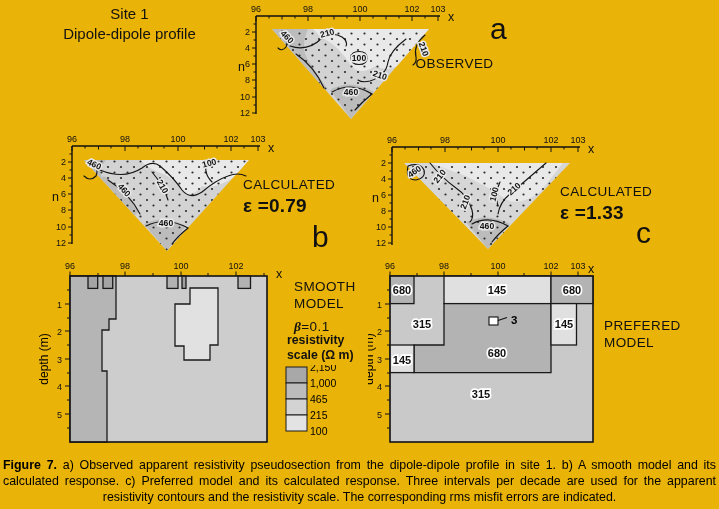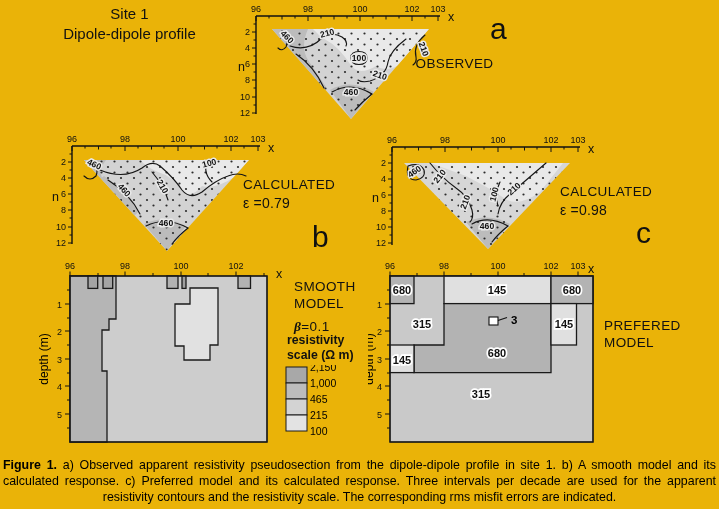--- a/index.html
+++ b/index.html
@@ -11,21 +11,21 @@
   .ticklabel{font-size:9px;fill:#111;}
   .axisletter{font-size:12.5px;fill:#111;}
   .contour{fill:none;stroke:#151515;stroke-width:1.15;stroke-linecap:round;}
   .clabel{font-size:8.6px;font-weight:bold;fill:#111;paint-order:stroke;
           stroke:#e9e9e9;stroke-width:3px;text-anchor:middle;}
   .blocklabel{font-size:11px;font-weight:bold;fill:#111;paint-order:stroke;
           stroke:#ffffff;stroke-width:3.4px;text-anchor:middle;}
   .blk{stroke:#1a1a1a;stroke-width:1.3;}
   .panel-letter{position:absolute;font-size:30px;color:#111;}
   .anno{position:absolute;font-size:13.5px;letter-spacing:.4px;color:#111;line-height:1.3;}
-  .anno .eps{font-size:14px;letter-spacing:.2px;}
+  .anno .eps{font-size:19px;letter-spacing:.2px;font-weight:bold;}
   .sitetitle{position:absolute;left:22px;top:4px;width:215px;text-align:center;
              font-size:15px;line-height:1.35;color:#111;}
   .modeltitle{position:absolute;font-size:13.5px;letter-spacing:.4px;line-height:1.25;color:#111;}
   .beta{font-style:italic;font-weight:bold;font-family:"Liberation Serif", serif;}
   .legendbox{position:absolute;left:281px;top:333px;width:86px;font-size:12.3px;
              text-align:left;color:#111;line-height:1.2;}
   .legendbox .lt{padding-left:6px;font-weight:bold;}
   .caption{position:absolute;left:0;top:457px;width:713px;padding:0 3px;
            font-size:12.4px;line-height:1.3;color:#000;text-align:justify;
            text-align-last:center;}
@@ -281,21 +281,21 @@
       <text class="ticklabel" x="28" y="52" text-anchor="end">4</text>
       <text class="ticklabel" x="28" y="68" text-anchor="end">6</text>
       <text class="ticklabel" x="28" y="84" text-anchor="end">8</text>
       <text class="ticklabel" x="28" y="100" text-anchor="end">10</text>
       <text class="ticklabel" x="28" y="116" text-anchor="end">12</text>
       <text class="axisletter" x="14" y="72">n</text>
     </g>
   </svg>
   <div class="anno" style="left:560px;top:183px;width:110px;">
     <div>CALCULATED</div>
-    <div class="eps">ε =0.98</div>
+    <div class="eps">ε =1.33</div>
   </div>
   <div class="panel-letter" style="left:636px;top:216px;">c</div>
 
   <svg style="left:36px;top:258px;" width="262" height="200" viewBox="0 0 262 200">
     <g>
       <rect x="34" y="18" width="197" height="166" fill="#cdcdcd" stroke="#1a1a1a" stroke-width="1.2"></rect>
       <polygon class="blk" points="34,18 80,18 80,61 73,61 73,72 66,72 66,113 71,113 71,184 34,184" fill="#b5b5b5"></polygon>
       <polygon class="blk" points="154,30 182,30 182,87 174,87 174,102 148,102 148,88 139,88 139,46 154,46" fill="#e1e1e1"></polygon>
       <rect class="blk" x="52" y="18" width="9.7" height="12.4" fill="#a4a4a4"></rect>
       <rect class="blk" x="67" y="18" width="9.7" height="12.4" fill="#a4a4a4"></rect>
@@ -420,16 +420,16 @@
       <text class="ticklabel" x="14" y="159.5" text-anchor="end">5</text>
       <text font-size="12" transform="rotate(-90 5 101)" x="5" y="101" text-anchor="middle">depth (m)</text>
     </g>
   </svg>
   <div class="modeltitle" style="left:604px;top:318px;">
     <div>PREFERED</div>
     <div>MODEL</div>
   </div>
 
   <div class="caption">
-    <b>Figure 1.</b><span> a) Observed apparent resistivity pseudosection from the dipole-dipole profile in site 1.  b) A smooth model and its calculated response. c) Preferred model and its calculated response. Three intervals per decade are used for the apparent resistivity contours and the resistivity scale. The corresponding rms misfit errors are indicated.</span>
+    <b>Figure 7.</b><span> a) Observed apparent resistivity pseudosection from the dipole-dipole profile in site 1.  b) A smooth model and its calculated response. c) Preferred model and its calculated response. Three intervals per decade are used for the apparent resistivity contours and the resistivity scale. The corresponding rms misfit errors are indicated.</span>
   </div>
 
 </div>
 
 </body></html>

